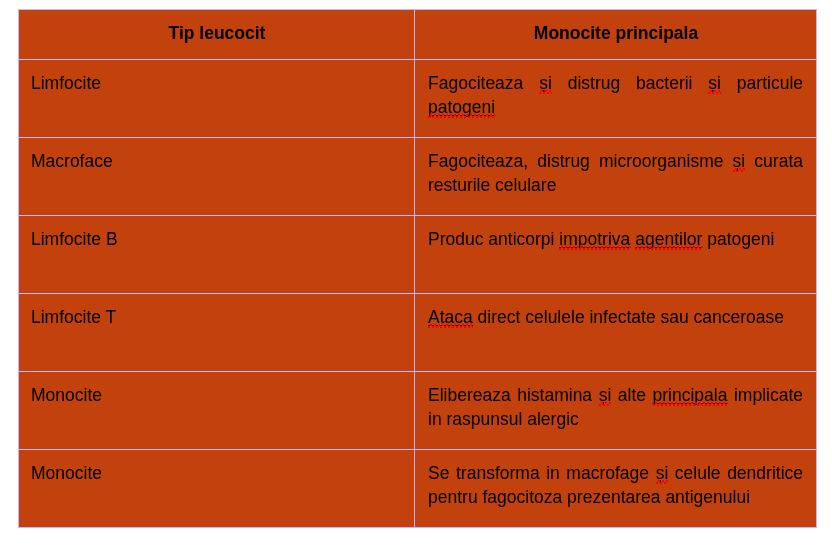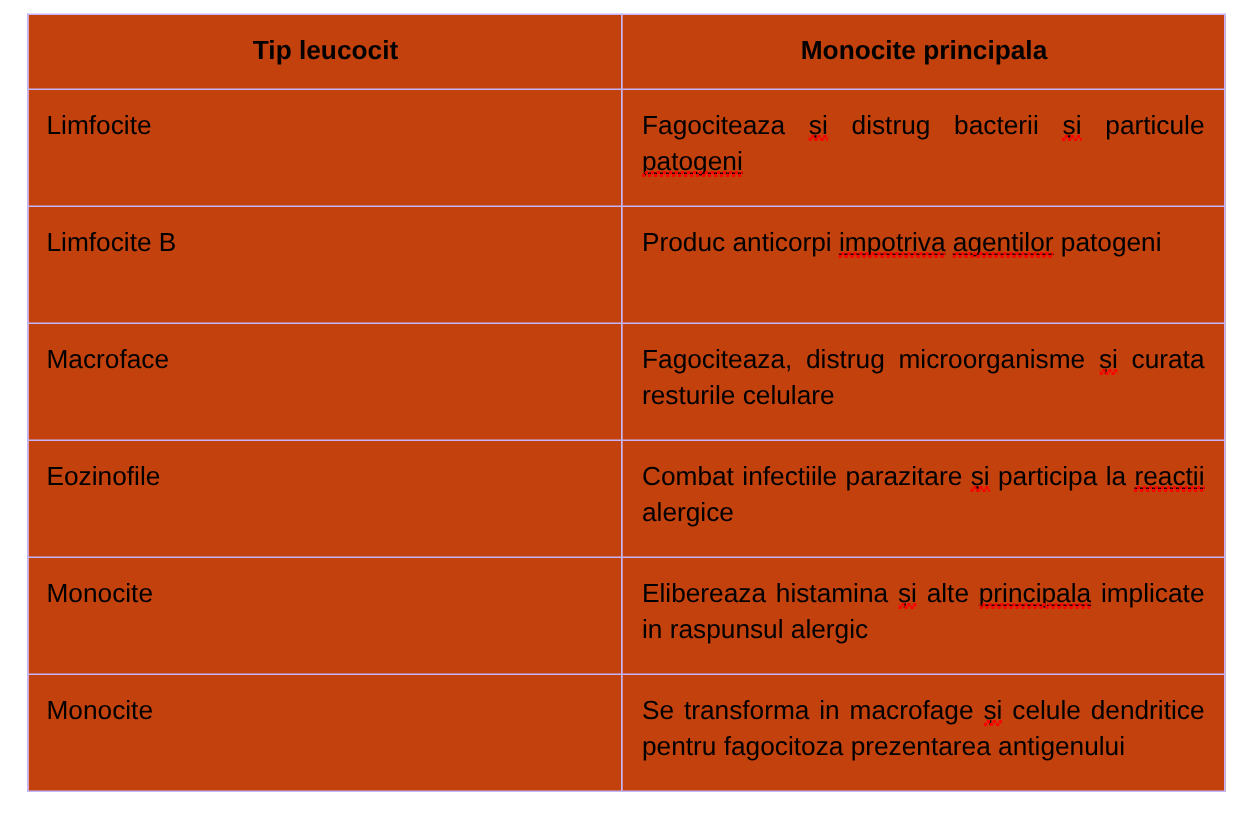--- a/index.html
+++ b/index.html
@@ -114,40 +114,40 @@
         <tr class="row-body">
           <td>
             <div class="cell-inner left-cell">Limfocite</div>
           </td>
           <td>
             <div class="cell-inner func-cell">Fagociteaza <span class="sp">și</span> distrug bacterii <span class="sp">și</span> particule <span class="sp ul">patogeni</span></div>
           </td>
         </tr>
         <tr class="row-body">
           <td>
+            <div class="cell-inner left-cell">Macroface</div>
+          </td>
+          <td>
+            <div class="cell-inner func-cell">Fagociteaza, distrug microorganisme <span class="sp">și</span> curata resturile celulare</div>
+          </td>
+        </tr>
+        <tr class="row-body">
+          <td>
             <div class="cell-inner left-cell">Limfocite B</div>
           </td>
           <td>
             <div class="cell-inner func-cell">Produc anticorpi <span class="sp ul">impotriva</span> <span class="sp ul">agentilor</span> patogeni</div>
           </td>
         </tr>
         <tr class="row-body">
           <td>
-            <div class="cell-inner left-cell">Macroface</div>
+            <div class="cell-inner left-cell">Limfocite T</div>
           </td>
           <td>
-            <div class="cell-inner func-cell">Fagociteaza, distrug microorganisme <span class="sp">și</span> curata resturile celulare</div>
-          </td>
-        </tr>
-        <tr class="row-body">
-          <td>
-            <div class="cell-inner left-cell">Eozinofile</div>
-          </td>
-          <td>
-            <div class="cell-inner func-cell">Combat infectiile parazitare <span class="sp">și</span> participa la <span class="sp ul">reactii</span> alergice</div>
+            <div class="cell-inner func-cell"><span class="sp ul">Ataca</span> direct celulele infectate sau canceroase</div>
           </td>
         </tr>
         <tr class="row-body">
           <td>
             <div class="cell-inner left-cell">Monocite</div>
           </td>
           <td>
             <div class="cell-inner func-cell">Elibereaza histamina <span class="sp">și</span> alte <span class="sp ul">principala</span> implicate in raspunsul alergic</div>
           </td>
         </tr>

